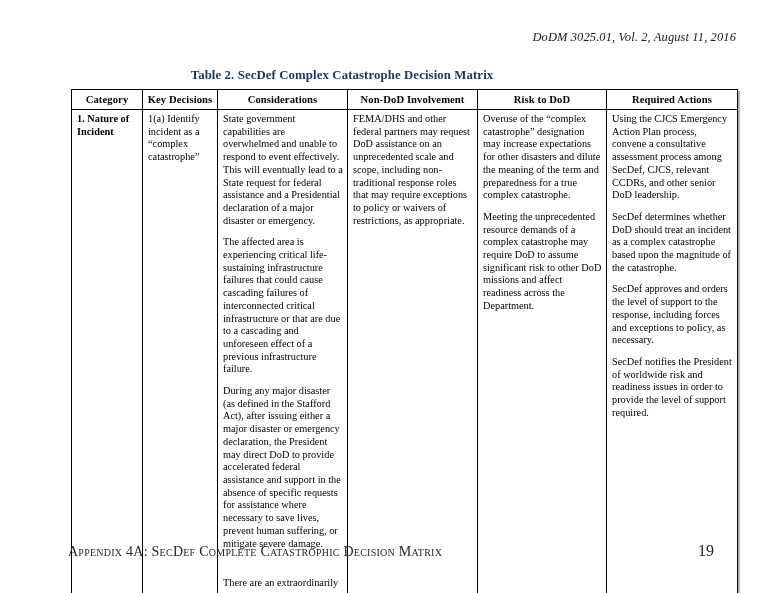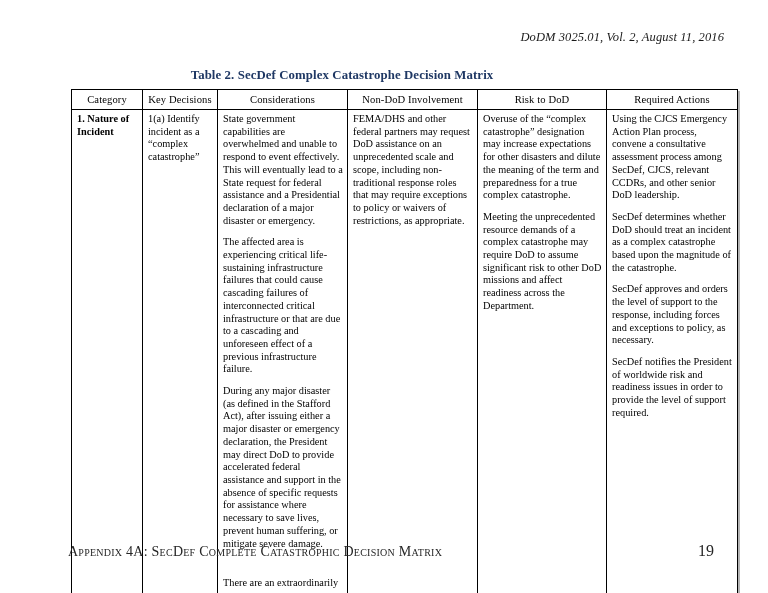--- a/index.html
+++ b/index.html
@@ -13,21 +13,21 @@
     position: relative;
     font-family: "Liberation Serif", serif;
     color: #000000;
     overflow: hidden;
   }
 
   
   .running-head {
     position: absolute;
     top: 30px;
-    right: 44px;
+    right: 32px;
     font-family: "Liberation Serif", serif;
     font-style: italic;
     font-size: 12.5px;
     color: #1a1a1a;
     letter-spacing: 0.1px;
     white-space: nowrap;
   }
 
   
   .table-caption {
@@ -61,21 +61,21 @@
     border: 1px solid #000000;
     vertical-align: top;
     padding: 3px 4px 3px 5px;
     font-size: 10.3px;
     line-height: 1.235;
     background: #ffffff;
   }
   table.matrix th {
     text-align: center;
     vertical-align: middle;
-    font-weight: normal;
+    font-weight: bold;
     font-size: 10.6px;
     padding: 2px 3px;
     height: 15px;
     letter-spacing: 0.1px;
   }
 
   
   .col-category      { width: 71px; }
   .col-keydecisions  { width: 75px; }
   .col-considerations{ width: 130px; }

